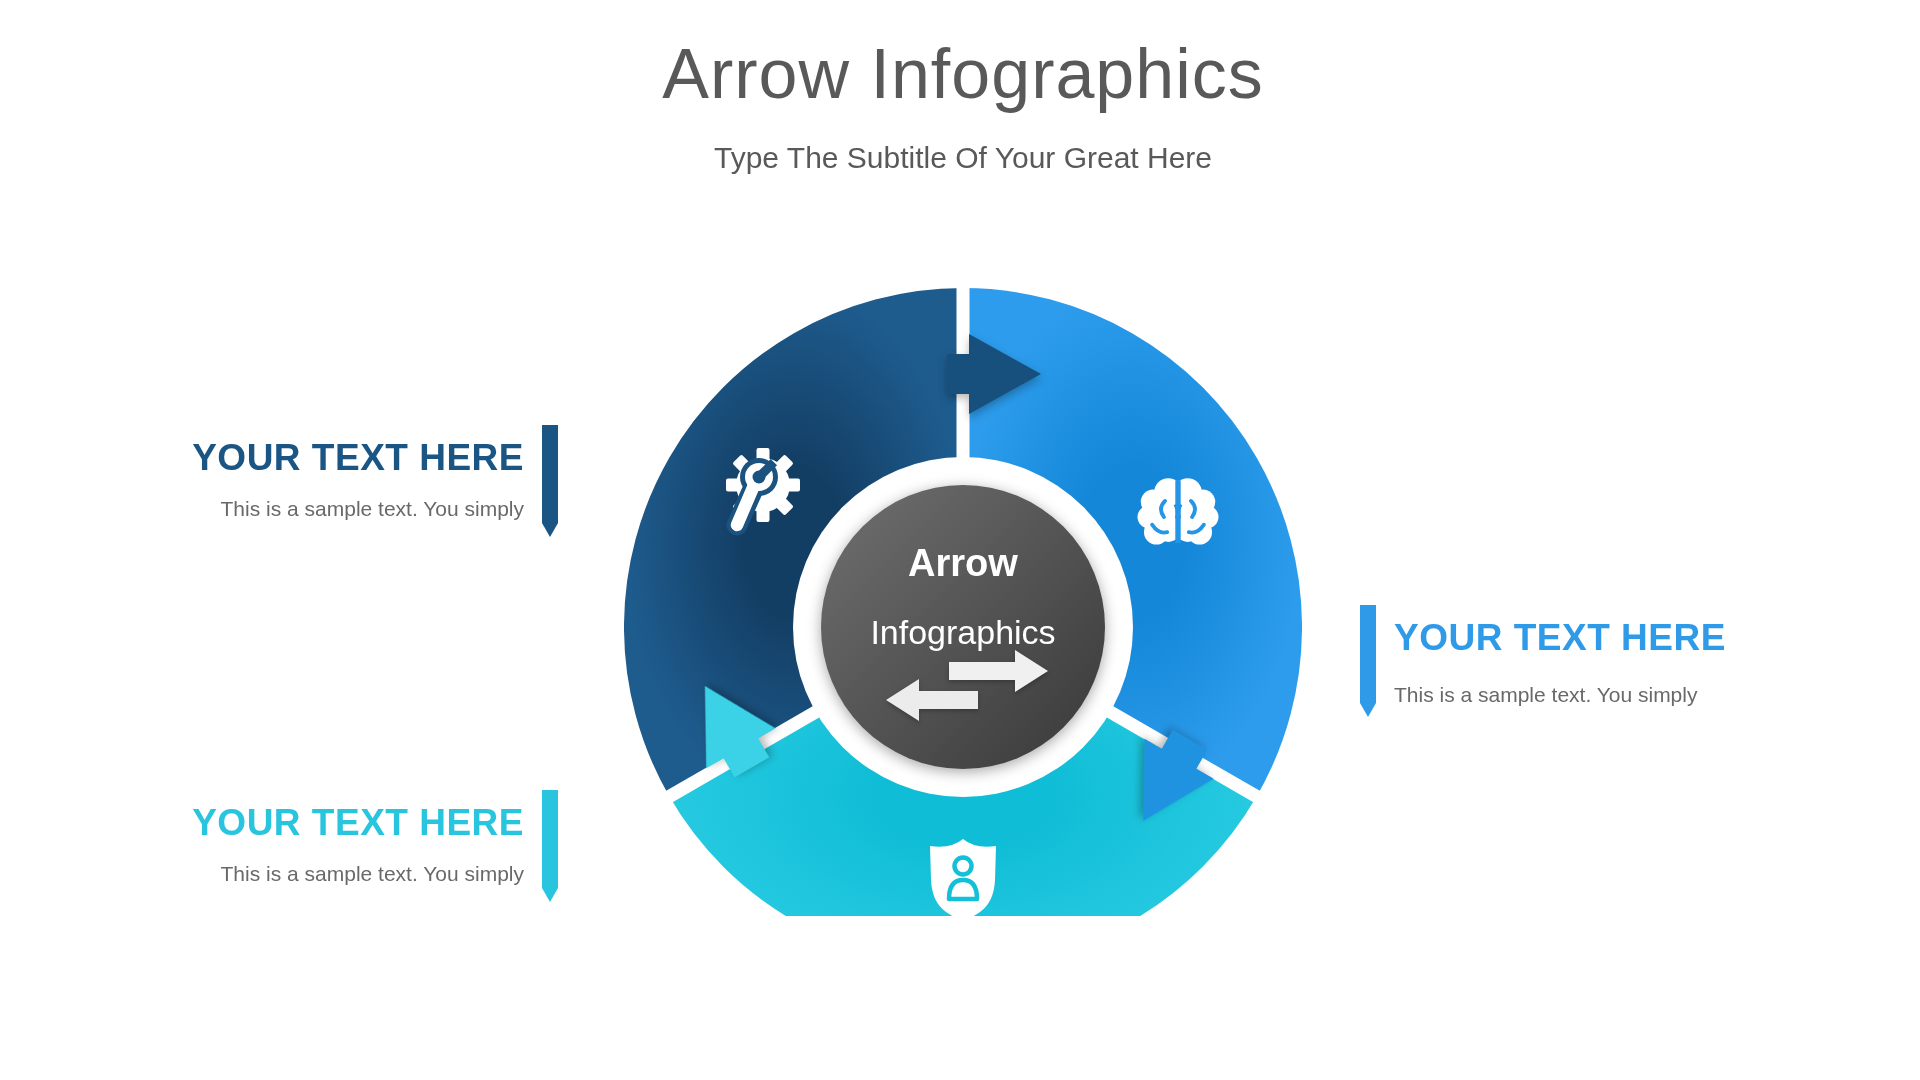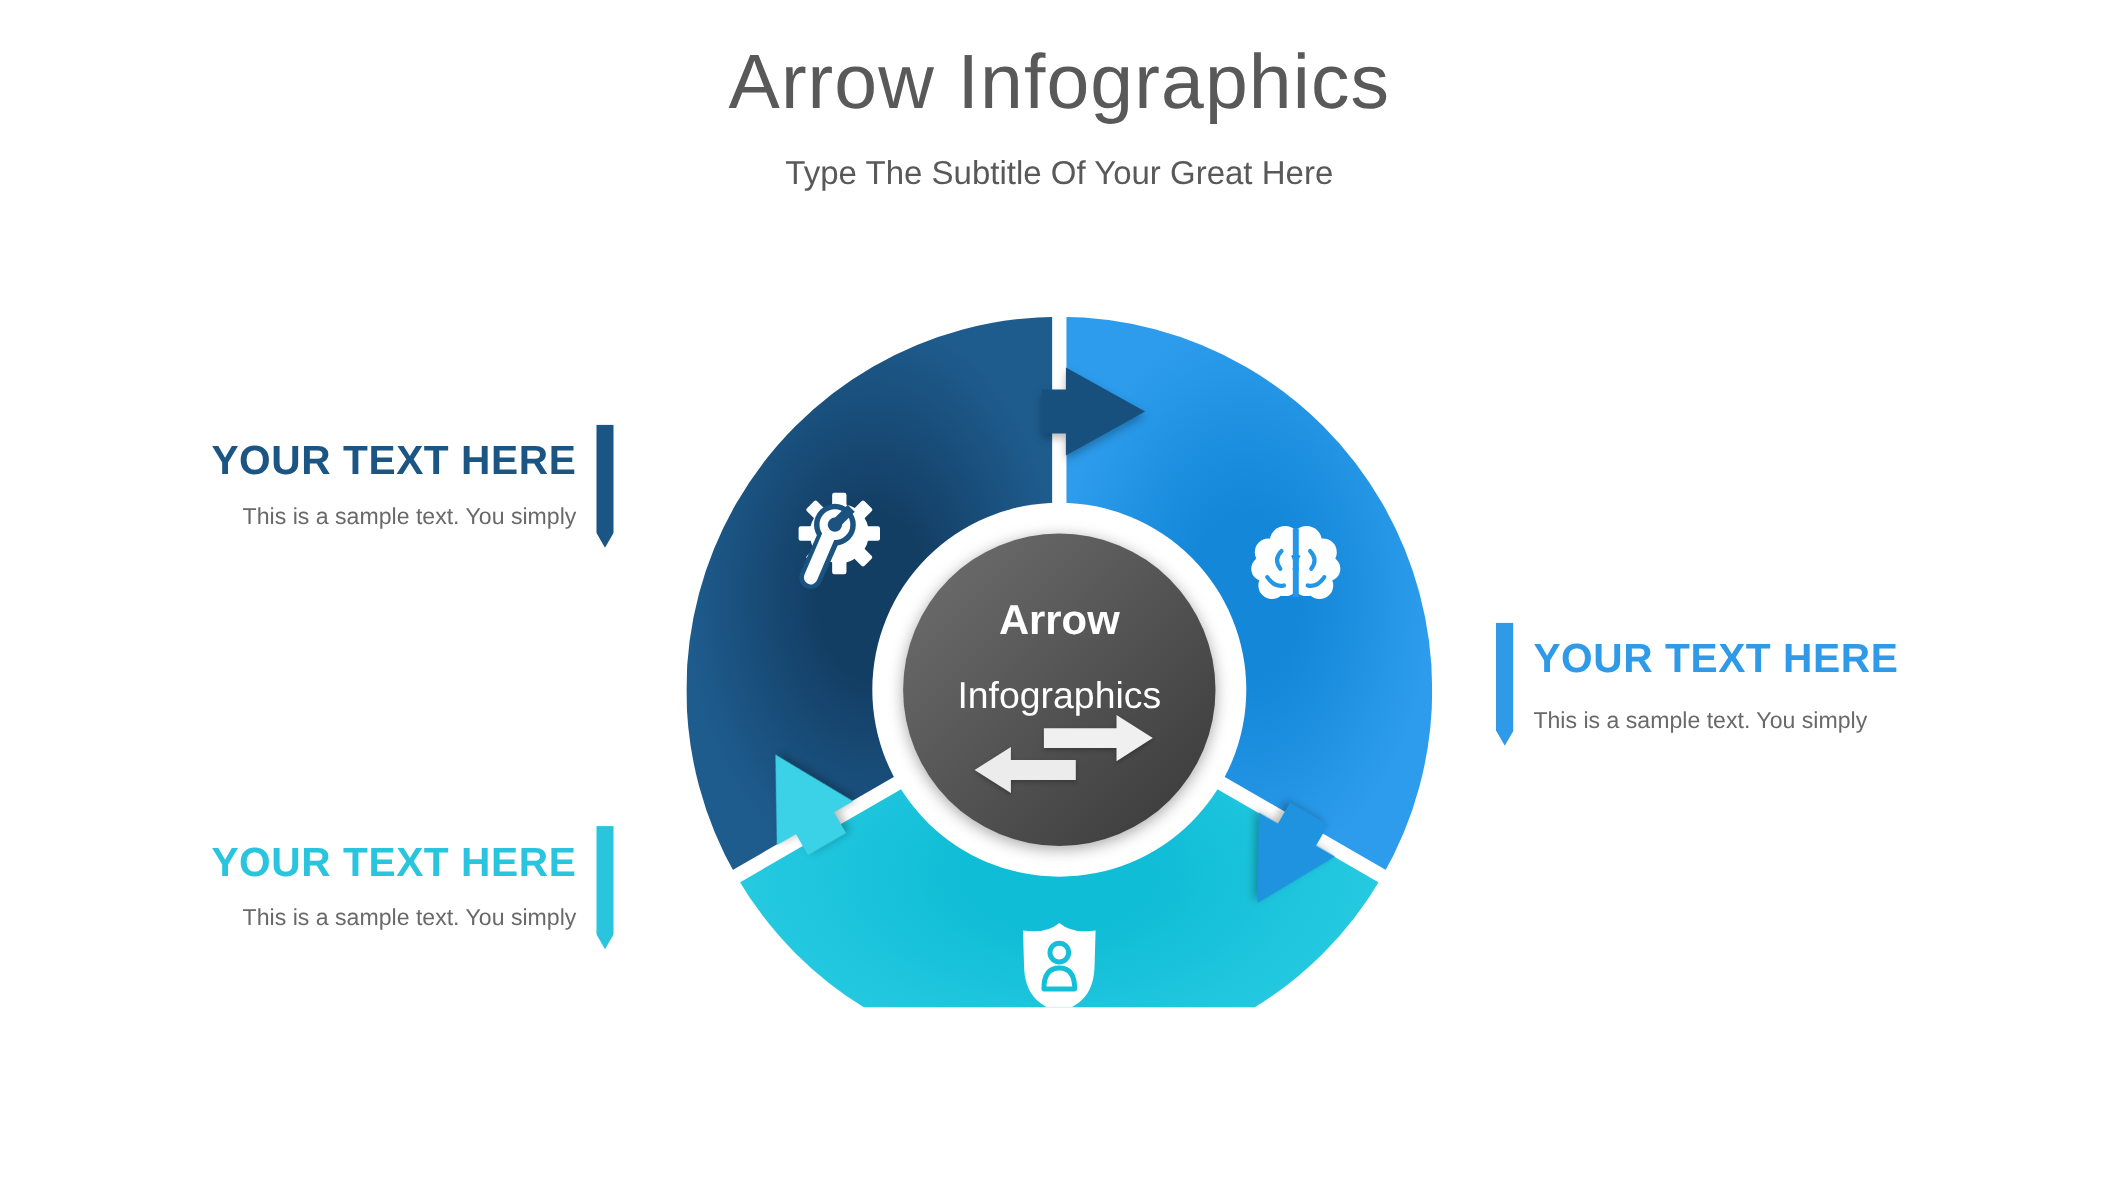--- a/index.html
+++ b/index.html
@@ -5,21 +5,21 @@
   html,body{margin:0;padding:0;background:#fff;}
   .slide{position:relative;width:1920px;height:916px;background:#ffffff;overflow:hidden;
          font-family:"Liberation Sans",sans-serif;border-radius:28px;}
 
   .page-title{position:absolute;top:34px;left:0;width:1926px;text-align:center;
               font-size:70px;font-weight:400;color:var(--title_gray);letter-spacing:1px;}
   .page-subtitle{position:absolute;top:141px;left:0;width:1926px;text-align:center;
               font-size:30px;font-weight:400;color:var(--title_gray);}
 
   
-  .label{position:absolute;display:flex;align-items:stretch;}
+  .label{position:absolute;display:flex;align-items:stretch;margin-top:39px;}
   .label .texts{flex:1;}
   .label .heading{font-size:37px;font-weight:700;line-height:46px;letter-spacing:.5px;}
   .label .body{font-size:21px;line-height:40px;color:var(--body_gray);margin-top:8px;white-space:nowrap;}
   .label .bar{width:16px;height:112px;margin-top:-10px;flex:0 0 16px;
               clip-path:polygon(0 0,100% 0,100% 98px,50% 112px,0 98px);}
   #label-left-top{left:80px;top:396px;width:478px;}
   #label-left-bottom{left:80px;top:761px;width:478px;}
   #label-left-top .texts,#label-left-bottom .texts{text-align:right;}
   #label-left-top .bar,#label-left-bottom .bar{margin-left:18px;}
   #label-right{left:1360px;top:576px;width:520px;}

